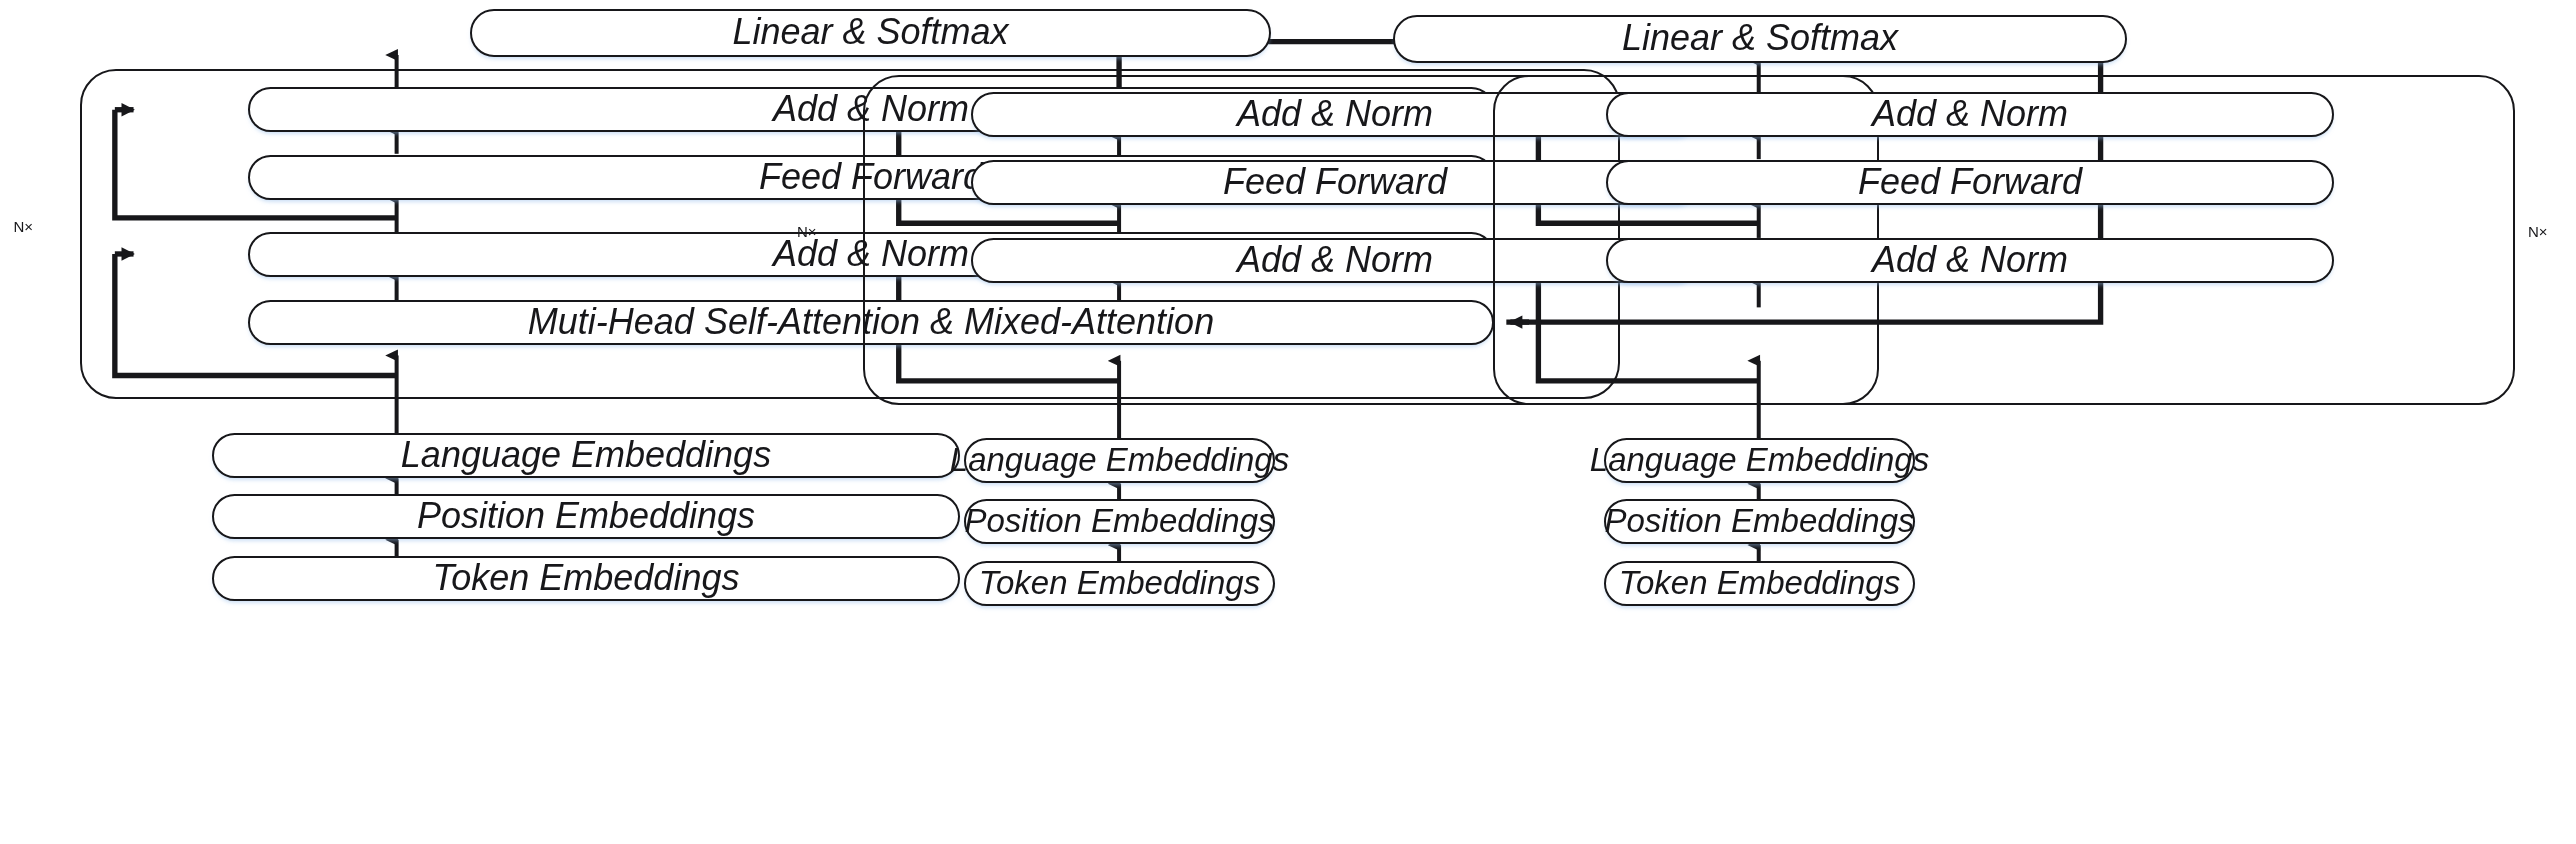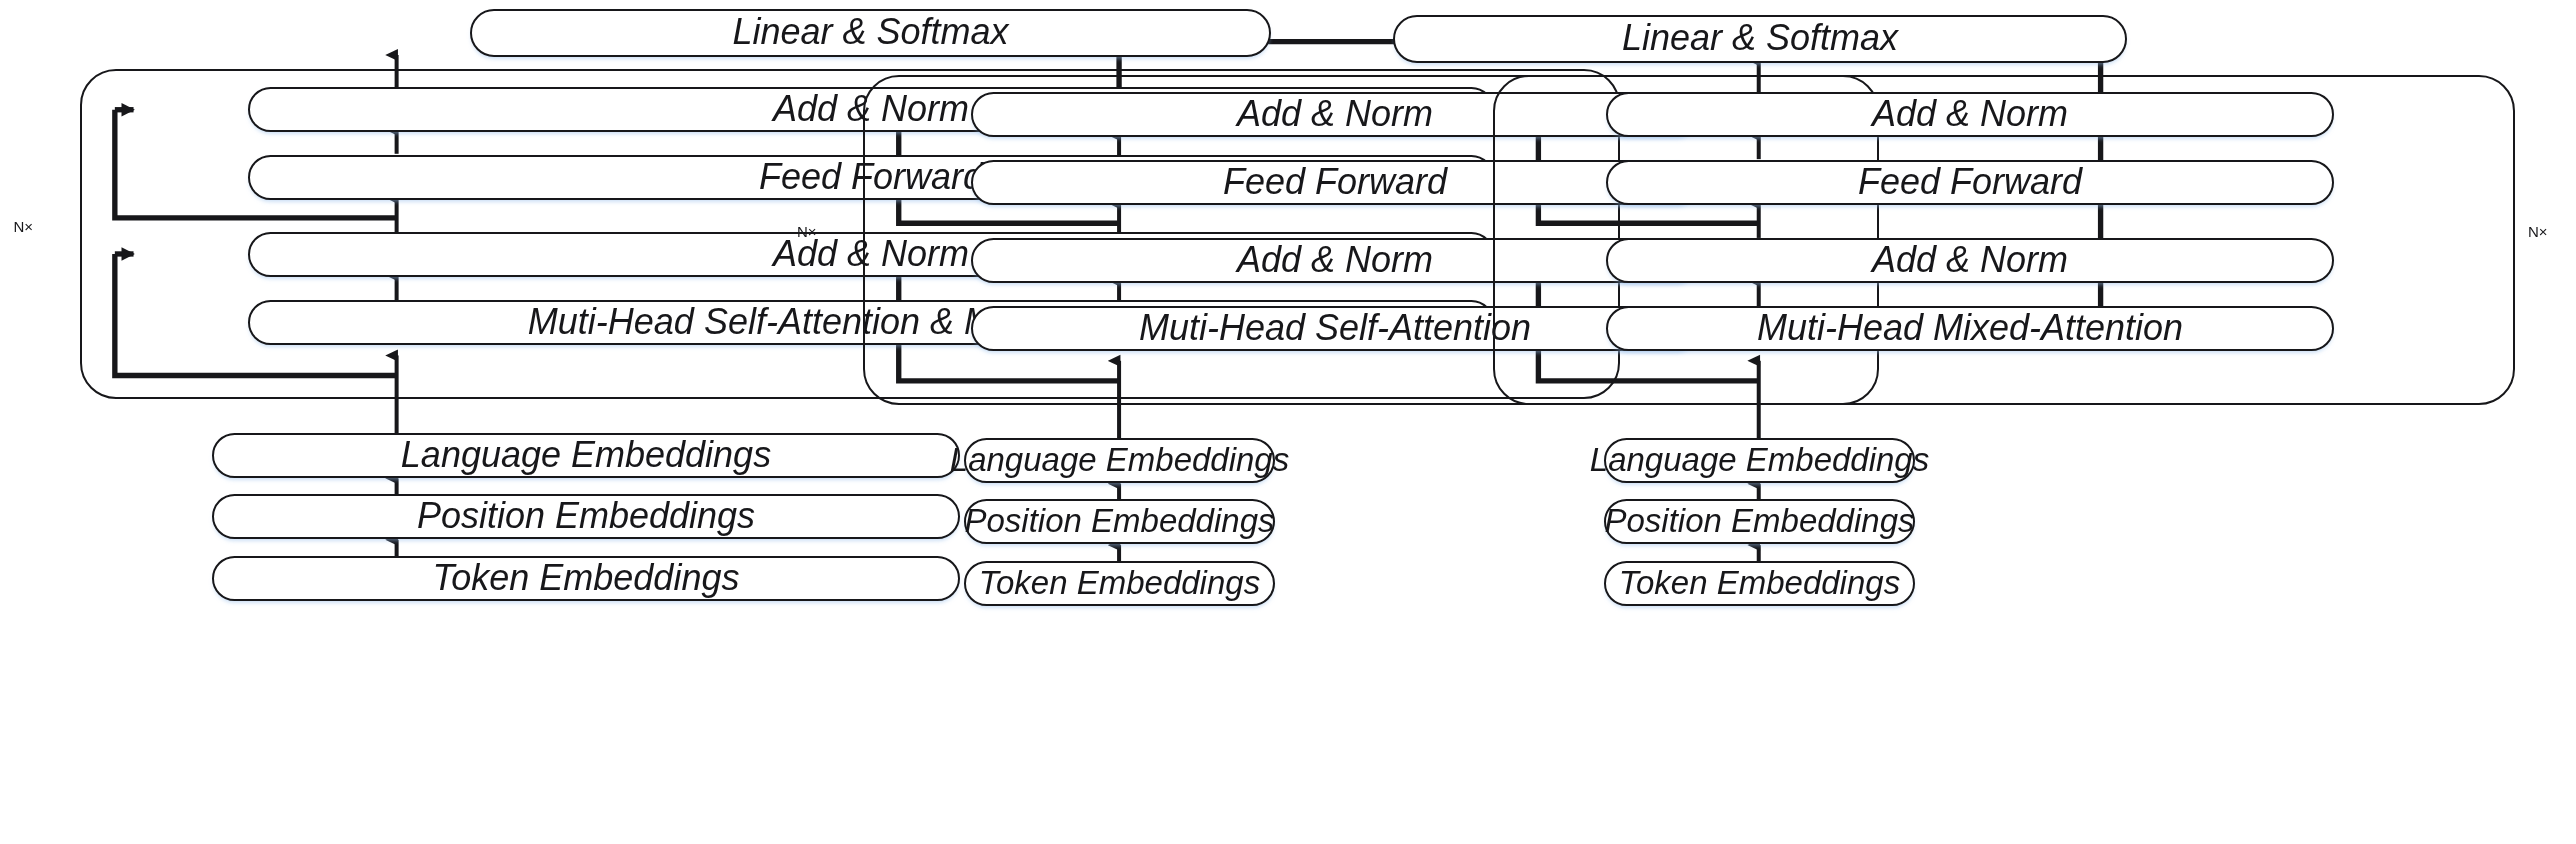--- a/index.html
+++ b/index.html
@@ -188,23 +188,20 @@
   </div>
 
   <div class="node" style="left: 971px; top: 160px; width: 728px; height: 45px; font-size: 36px;">
     <span>Feed Forward</span>
   </div>
 
   <div class="node" style="left: 971px; top: 238px; width: 728px; height: 45px; font-size: 36px;">
     <span>Add &amp; Norm</span>
   </div>
 
-  <div class="node" style="left: 971px; top: 306px; width: 728px; height: 45px; font-size: 36px;">
-    <span>Muti-Head Self-Attention</span>
-  </div>
 
   <div class="node" style="left: 964px; top: 438px; width: 311px; height: 45px; font-size: 33px;">
     <span>Language Embeddings</span>
   </div>
 
   <div class="node" style="left: 964px; top: 499px; width: 311px; height: 45px; font-size: 33px;">
     <span>Position Embeddings</span>
   </div>
 
   <div class="node" style="left: 964px; top: 561px; width: 311px; height: 45px; font-size: 33px;">
@@ -224,23 +221,20 @@
   </div>
 
   <div class="node" style="left: 1606px; top: 160px; width: 728px; height: 45px; font-size: 36px;">
     <span>Feed Forward</span>
   </div>
 
   <div class="node" style="left: 1606px; top: 238px; width: 728px; height: 45px; font-size: 36px;">
     <span>Add &amp; Norm</span>
   </div>
 
-  <div class="node" style="left: 1606px; top: 306px; width: 728px; height: 45px; font-size: 36px;">
-    <span>Muti-Head Mixed-Attention</span>
-  </div>
 
   <div class="node" style="left: 1604px; top: 438px; width: 311px; height: 45px; font-size: 33px;">
     <span>Language Embeddings</span>
   </div>
 
   <div class="node" style="left: 1604px; top: 499px; width: 311px; height: 45px; font-size: 33px;">
     <span>Position Embeddings</span>
   </div>
 
   <div class="node" style="left: 1604px; top: 561px; width: 311px; height: 45px; font-size: 33px;">

